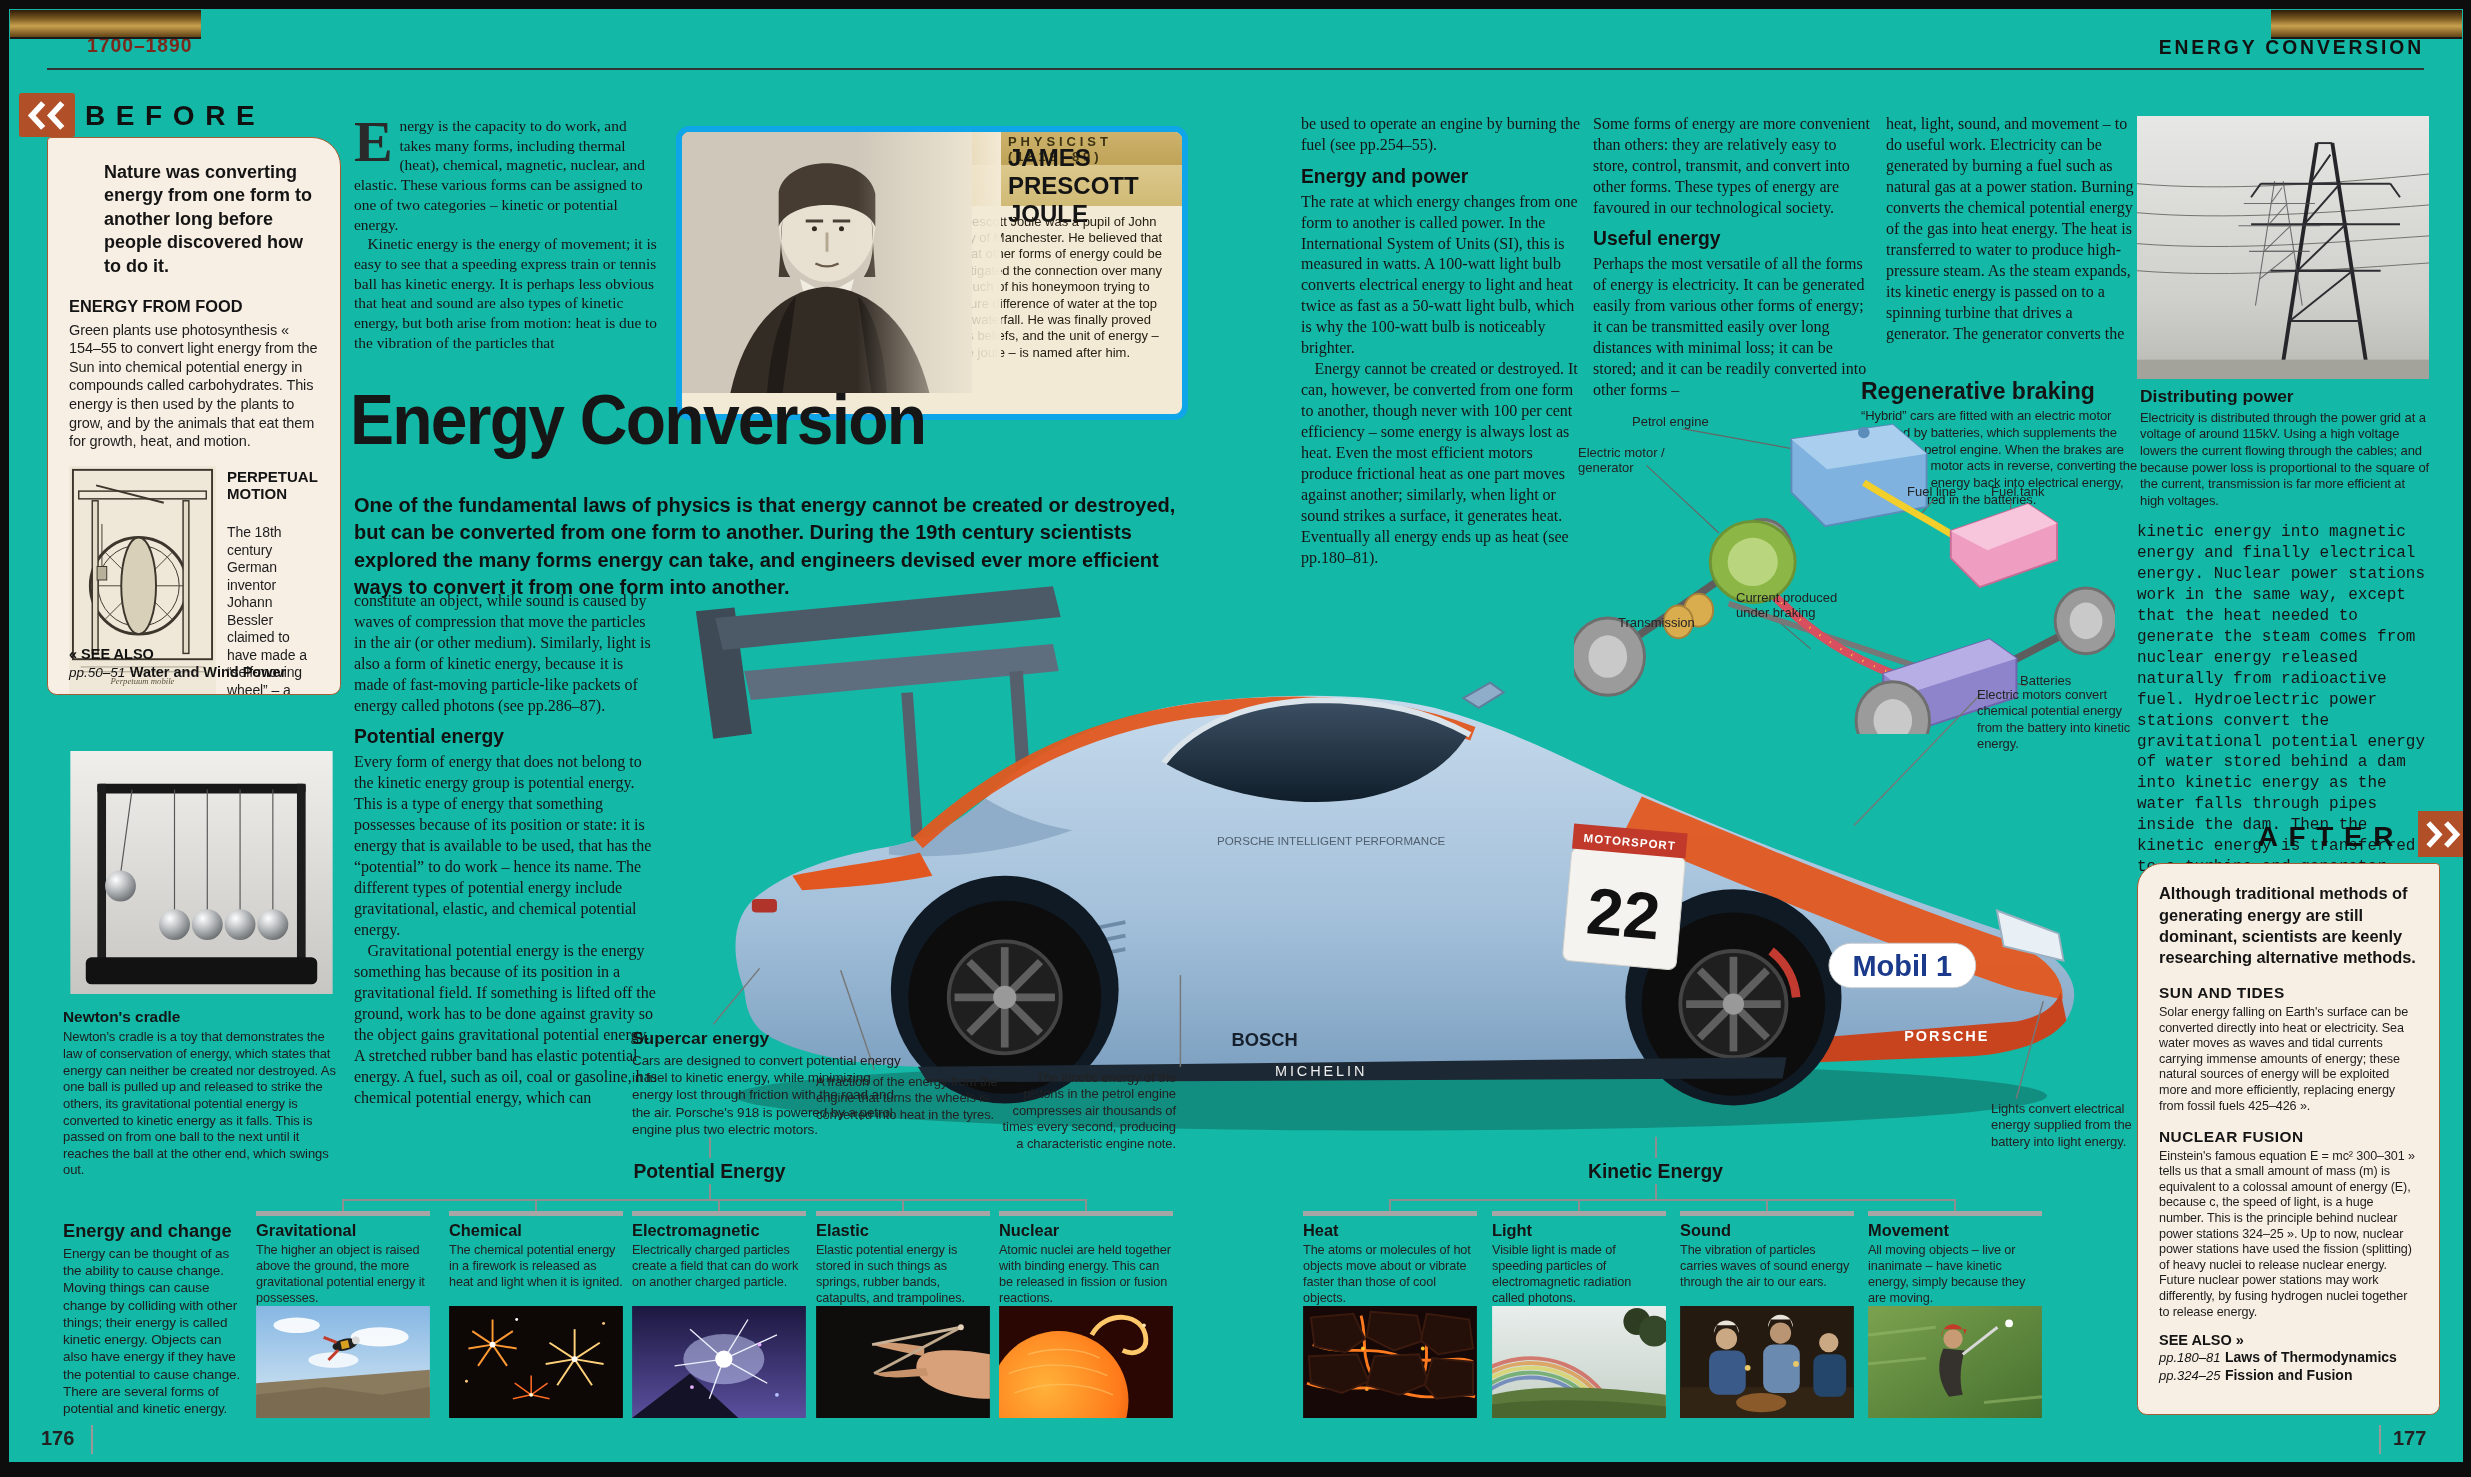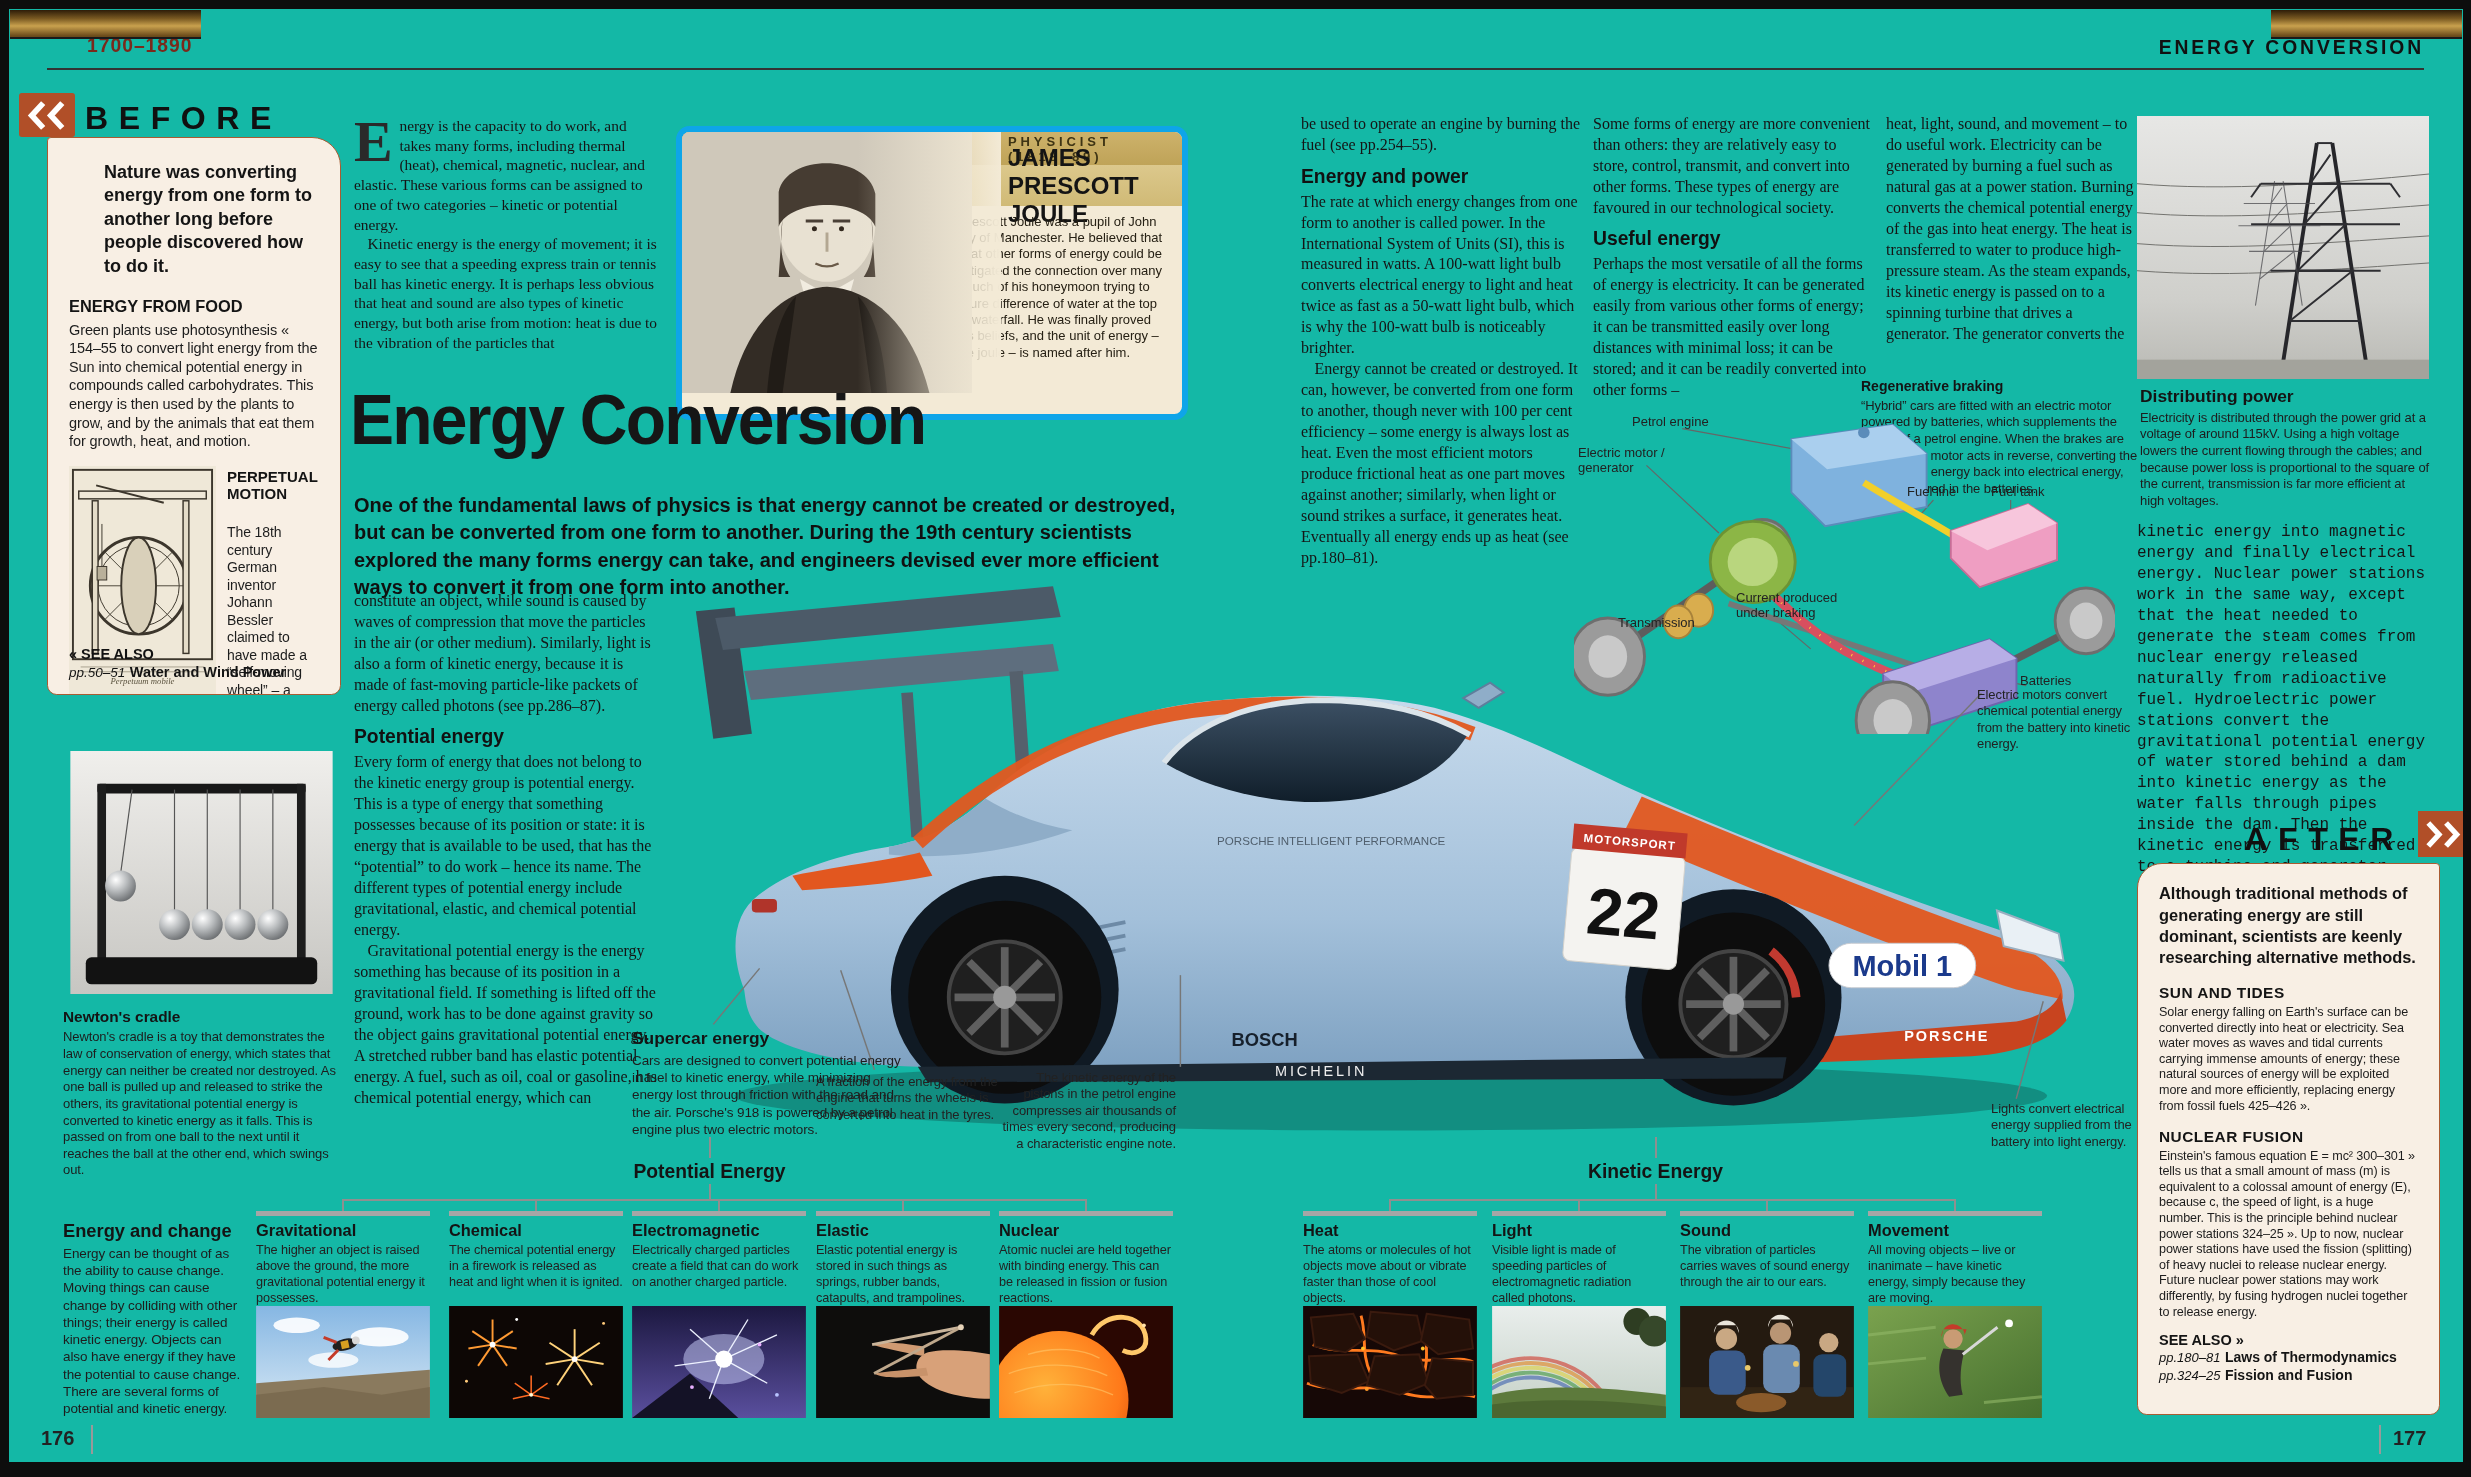--- a/index.html
+++ b/index.html
@@ -8,21 +8,21 @@
   .frame{position:absolute;inset:0;border:9.7px solid #0d0d0d;border-bottom-width:15.4px;pointer-events:none;z-index:60;}
   .abs{position:absolute;}
   .serifcol{font-family:"Liberation Serif",serif;font-size:16px;line-height:1.31;color:#151515;}
   .serifcol p{margin:0;}
   .serifcol p.ind{text-indent:13.5px;}
   h3.colhead{font:bold 19.3px/1.1 "Liberation Sans",sans-serif;margin:9.7px 0 4.8px 0;color:#111;}
   .cap{font-family:"Liberation Sans",sans-serif;font-size:13px;line-height:1.28;color:#1d1d1d;letter-spacing:-0.1px;}
   .caphead{font:bold 16.4px/1.2 "Liberation Sans",sans-serif;margin:0 0 2.9px 0;}
   .note{font:13px/1.26 "Liberation Sans",sans-serif;color:#222;letter-spacing:-0.1px;}
   .sidebox{background:#f8efe4;border:1.9px solid #a85c33;overflow:hidden;}
-  .tabtext{font-weight:bold;font-size:32px;letter-spacing:10.6px;color:#101010;}
+  .tabtext{font-weight:bold;font-size:28px;letter-spacing:10.6px;color:#101010;}
   .chevbox{background:#b14f28;display:flex;align-items:center;justify-content:center;}
   .era{font:bold 19.3px "Liberation Sans",sans-serif;color:#7a2a1c;letter-spacing:1px;}
   .runhead{font:bold 19.3px "Liberation Sans",sans-serif;color:#111;letter-spacing:2.9px;}
   .dropcap::first-letter{float:left;font-size:58px;line-height:44px;padding:3.9px 6.8px 0 0;color:#2a2a2a;font-weight:bold;}
   .smallcaps{font-variant:small-caps;}
   .treeline{background:#8f8f8f;position:absolute;}
   .card{position:absolute;width:174px;height:209px;top:1211px;}
   .cbar{position:absolute;top:0;left:0;width:100%;height:4.8px;background:#a6a6a6;}
   .cname{position:absolute;top:9.7px;left:0;font:bold 16.4px/1.1 "Liberation Sans",sans-serif;}
   .ctext{position:absolute;top:31px;left:0;width:100%;font:12.7px/1.26 "Liberation Sans",sans-serif;color:#222;letter-spacing:-0.1px;}
@@ -200,21 +200,21 @@
   <div class="abs serifcol" style="left:1593px;top:114px;width:282px;">
     <p>Some forms of energy are more convenient than others: they are relatively easy to store, control, transmit, and convert into other forms. These types of energy are favoured in our technological society.</p>
     <h3 class="colhead">Useful energy</h3>
     <p>Perhaps the most versatile of all the forms of energy is electricity. It can be generated easily from various other forms of energy; it can be transmitted easily over long distances with minimal loss; it can be stored; and it can be readily converted into other forms –</p>
   </div>
   <div class="abs serifcol" style="left:1886px;top:114px;width:253px;">
     <p>heat, light, sound, and movement – to do useful work. Electricity can be generated by burning a fuel such as natural gas at a power station. Burning converts the chemical potential energy of the gas into heat energy. The heat is transferred to water to produce high-pressure steam. As the steam expands, its kinetic energy is passed on to a spinning turbine that drives a generator. The generator converts the</p>
   </div>
 
   <div class="abs" style="left:1861px;top:378px;width:290px;">
-    <div class="caphead" style="font-size:14px;">Regenerative braking</div>
+    <div class="caphead" style="font-size:23px;">Regenerative braking</div>
     <div class="cap">“Hybrid” cars are fitted with an electric motor powered by batteries, which supplements the power of a petrol engine. When the brakes are applied, the motor acts in reverse, converting the car's kinetic energy back into electrical energy, which is stored in the batteries.</div>
   </div>
 
   <div class="abs" style="left:1574px;top:415px;width:541px;height:319px;">
     <svg width="541" height="319" viewBox="0 0 560 330">
       <g stroke="#666" stroke-width="1.2">
         <line x1="112" y1="14" x2="255" y2="40"></line>
           <line x1="75" y1="52" x2="150" y2="122"></line>
         <line x1="100" y1="220" x2="122" y2="210"></line>
           <line x1="205" y1="208" x2="245" y2="242"></line>

